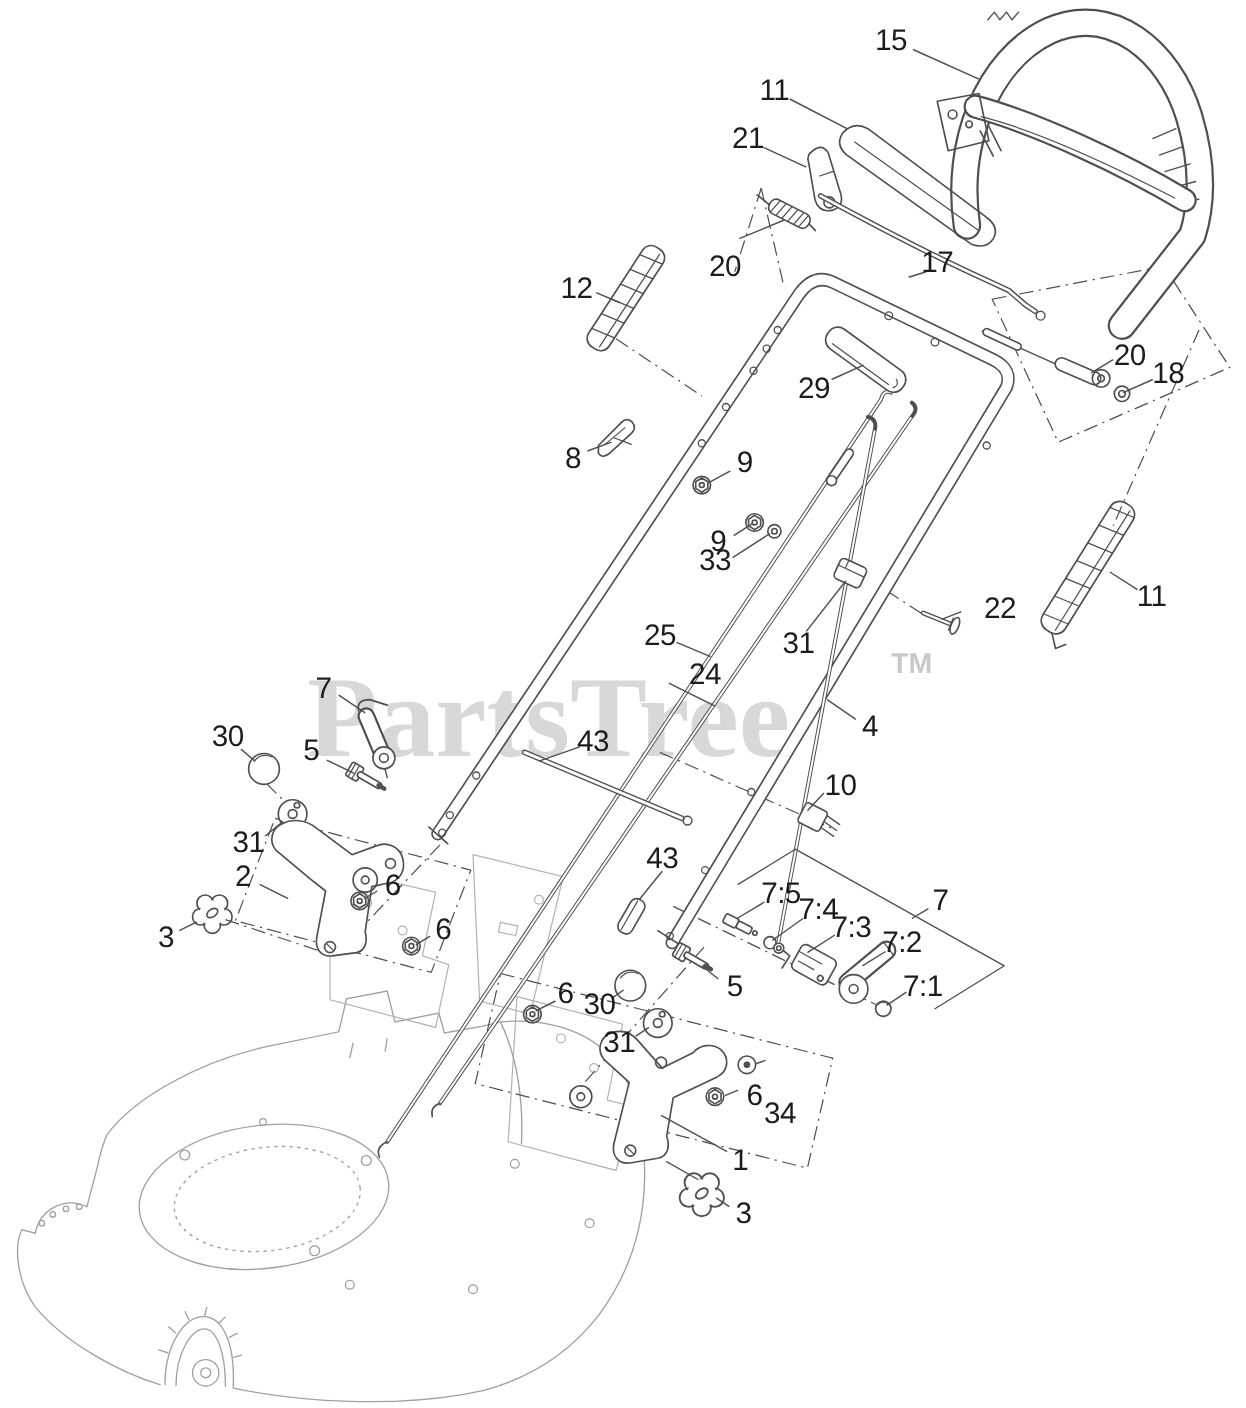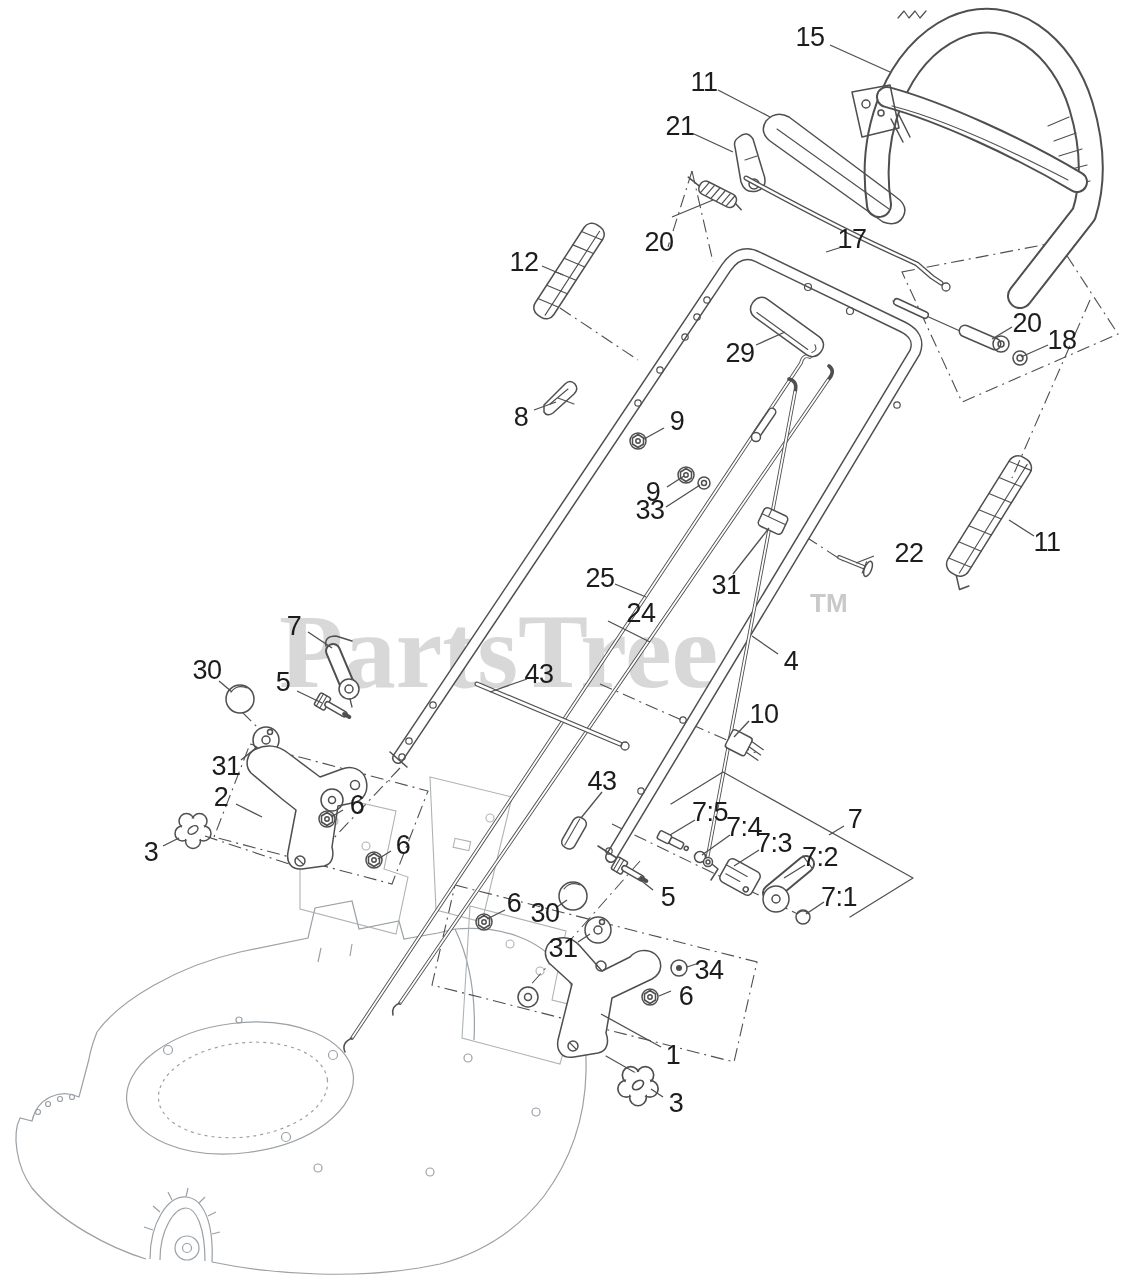--- a/index.html
+++ b/index.html
@@ -445,19 +445,19 @@
       <span class="callout" style="left: 710px; top: 812px; text-align: center;">7:5</span>
       <span class="callout" style="left: 744px; top: 827px;">7:4</span>
       <span class="callout" style="left: 774px; top: 843px;">7:3</span>
       <span class="callout" style="left: 820px; top: 857px;">7:2</span>
       <span class="callout" style="left: 855px; top: 819px;">7</span>
       <span class="callout" style="left: 839px; top: 897px;">7:1</span>
       <span class="callout" style="left: 668px; top: 897px;">5</span>
       <span class="callout" style="left: 514px; top: 903px;">6</span>
       <span class="callout" style="left: 545px; top: 913px;">30</span>
       <span class="callout" style="left: 563px; top: 948px;">31</span>
-      <span class="callout" style="left: 709px; top: 970px; text-align: center;">34</span>
+      <span class="callout" style="left: 709px; top: 1012px; text-align: center;">34</span>
       <span class="callout" style="left: 686px; top: 996px;">6</span>
       <span class="callout" style="left: 673px; top: 1055px;">1</span>
       <span class="callout" style="left: 676px; top: 1103px;">3</span>
     </div>
 
 </div>
 
 </body></html>

